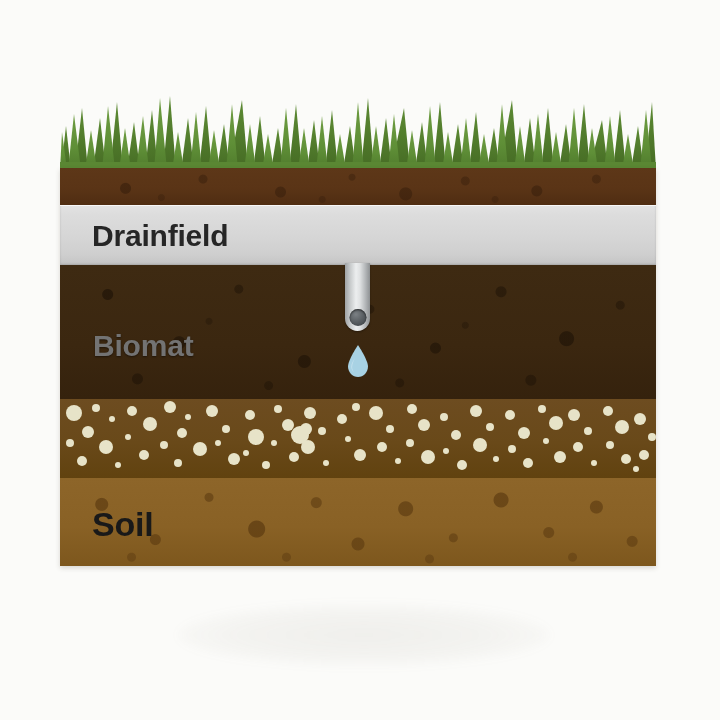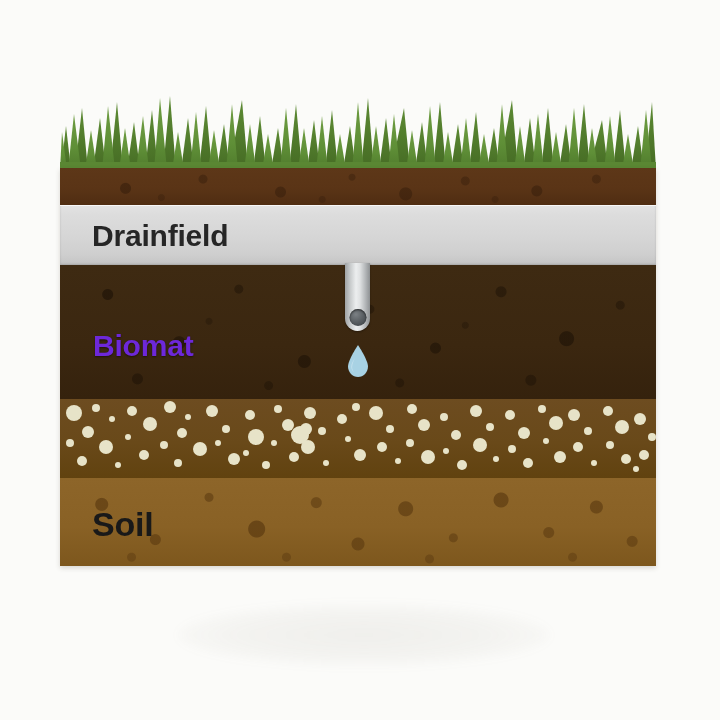--- a/index.html
+++ b/index.html
@@ -160,21 +160,21 @@
   .label-drainfield {
     left: 92px;
     top: 219px;
     font-size: 30px;
     color: #262626;
   }
   .label-biomat {
     left: 93px;
     top: 329px;
     font-size: 30px;
-    color: #6d28d9;
+    color: #737373;
     text-shadow: 0 1px 2px rgba(0,0,0,0.45);
   }
   .label-soil {
     left: 92px;
     top: 505px;
     font-size: 34px;
     color: #191919;
   }
 
   

